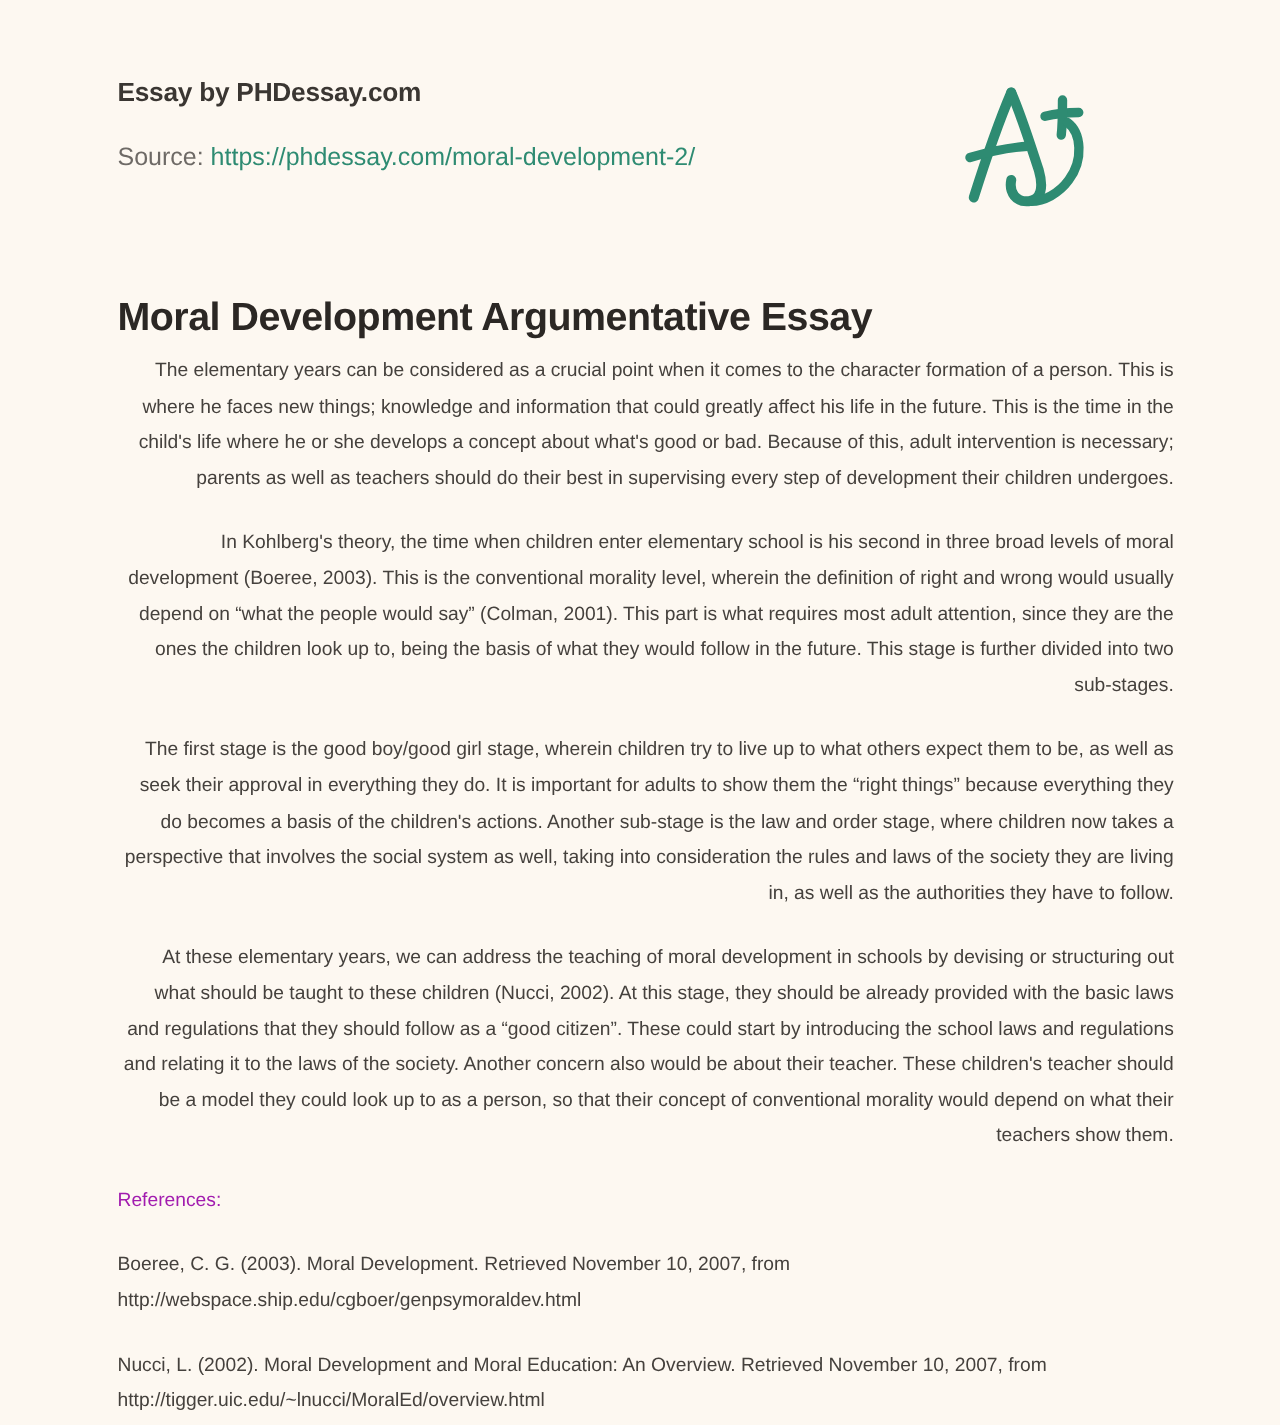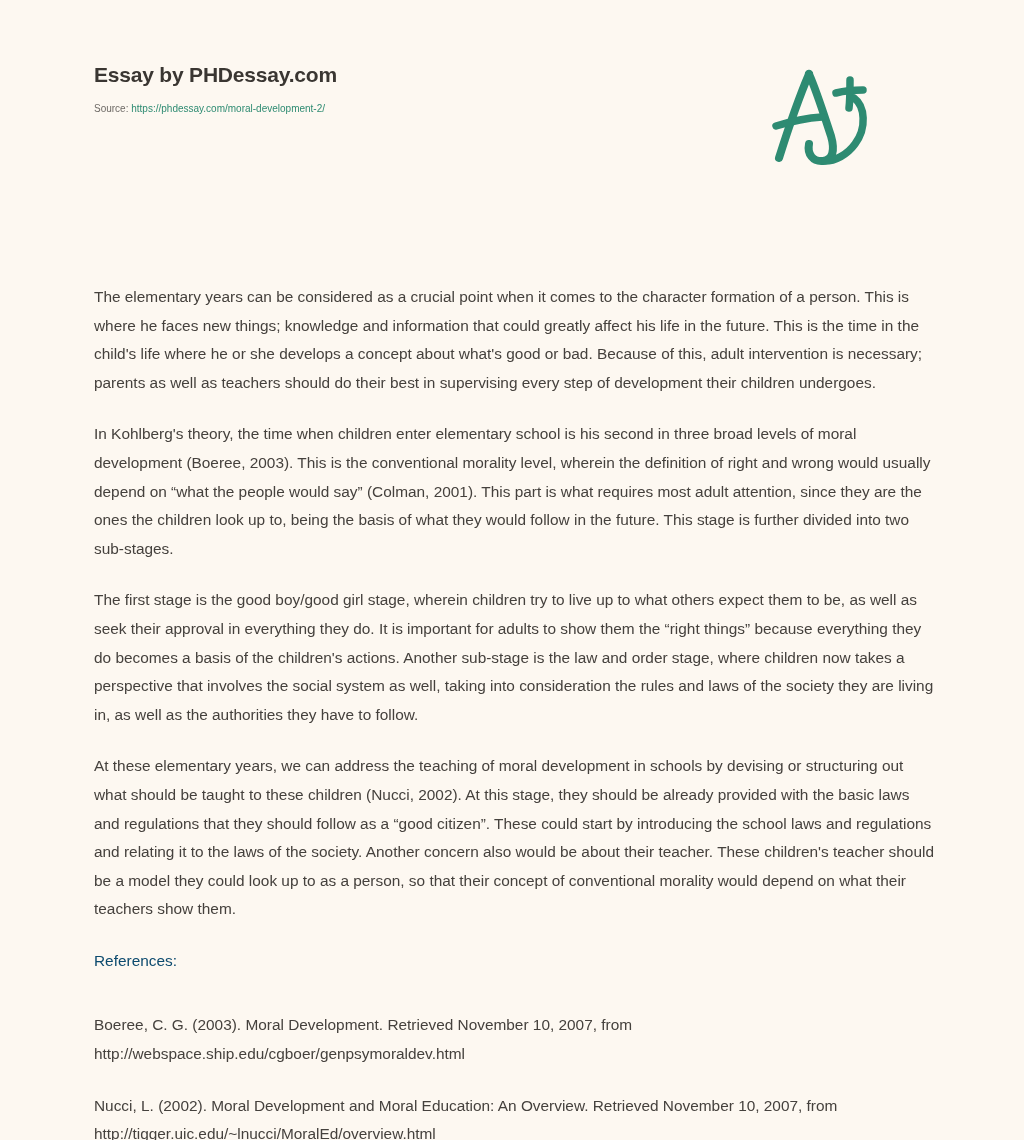--- a/index.html
+++ b/index.html
@@ -30,22 +30,22 @@
     width: 840px;
   }
   .brand-line {
     font-size: 21px;
     font-weight: bold;
     letter-spacing: -0.2px;
     color: #3A3632;
     line-height: 1.2;
   }
   .source-line {
-    margin-top: 15px;
-    font-size: 10px;
+    margin-top: 26px;
+    font-size: 20px;
     color: #6E6A66;
     line-height: 1.3;
   }
   .source-link {
     color: #2E8B72;
     text-decoration: none;
   }
 
   
   .logo {
@@ -75,27 +75,27 @@
     position: absolute;
     left: 94px;
     top: 283px;
     width: 845px;
   }
   .para {
     font-size: 15.4px;
     line-height: 28.6px;
     color: #45413D;
     margin: 0 0 23px 0;
-    text-align: left;
+    text-align: right;
   }
   .refs-heading {
     font-size: 15.4px;
     line-height: 28.6px;
-    color: #0c4a6e;
-    margin: 0 0 36px 0;
+    color: #a21caf;
+    margin: 0 0 23px 0;
   }
   .ref-item {
     font-size: 15.4px;
     line-height: 28.6px;
     color: #45413D;
     margin: 16px 0 23px 0;
   }
   .ref-item:last-child { margin-bottom: 0; }
 </style>
 </head>
@@ -122,20 +122,21 @@
 
         <path d="M77 31 C85 29, 96 28, 104 28" stroke-width="7.5"></path>
 
         <path d="M91 18 C91 27, 91 38, 90 46" stroke-width="7.5"></path>
 
         <path d="M95 36 C106 44, 108 66, 96 82 C88 93, 76 99, 66 99" stroke-width="7.5"></path>
       </g>
     </svg>
   </div>
 
+  <h1 class="doc-title">Moral Development Argumentative Essay</h1>
 
   <div class="content">
     <p class="para">The elementary years can be considered as a crucial point when it comes to the character formation of a person. This is where he faces new things; knowledge and information that could greatly affect his life in the future. This is the time in the child's life where he or she develops a concept about what's good or bad. Because of this, adult intervention is necessary; parents as well as teachers should do their best in supervising every step of development their children undergoes.</p>
     <p class="para">In Kohlberg's theory, the time when children enter elementary school is his second in three broad levels of moral development (Boeree, 2003). This is the conventional morality level, wherein the definition of right and wrong would usually depend on “what the people would say” (Colman, 2001). This part is what requires most adult attention, since they are the ones the children look up to, being the basis of what they would follow in the future. This stage is further divided into two sub-stages.</p>
     <p class="para">The first stage is the good boy/good girl stage, wherein children try to live up to what others expect them to be, as well as seek their approval in everything they do. It is important for adults to show them the “right things” because everything they do becomes a basis of the children's actions. Another sub-stage is the law and order stage, where children now takes a perspective that involves the social system as well, taking into consideration the rules and laws of the society they are living in, as well as the authorities they have to follow.</p>
     <p class="para">At these elementary years, we can address the teaching of moral development in schools by devising or structuring out what should be taught to these children (Nucci, 2002). At this stage, they should be already provided with the basic laws and regulations that they should follow as a “good citizen”. These could start by introducing the school laws and regulations and relating it to the laws of the society. Another concern also would be about their teacher. These children's teacher should be a model they could look up to as a person, so that their concept of conventional morality would depend on what their teachers show them.</p>
 
     <p class="refs-heading">References:</p>
 
     <p class="ref-item">Boeree, C. G. (2003). Moral Development.   Retrieved November 10, 2007, from http://webspace.ship.edu/cgboer/genpsymoraldev.html</p>

